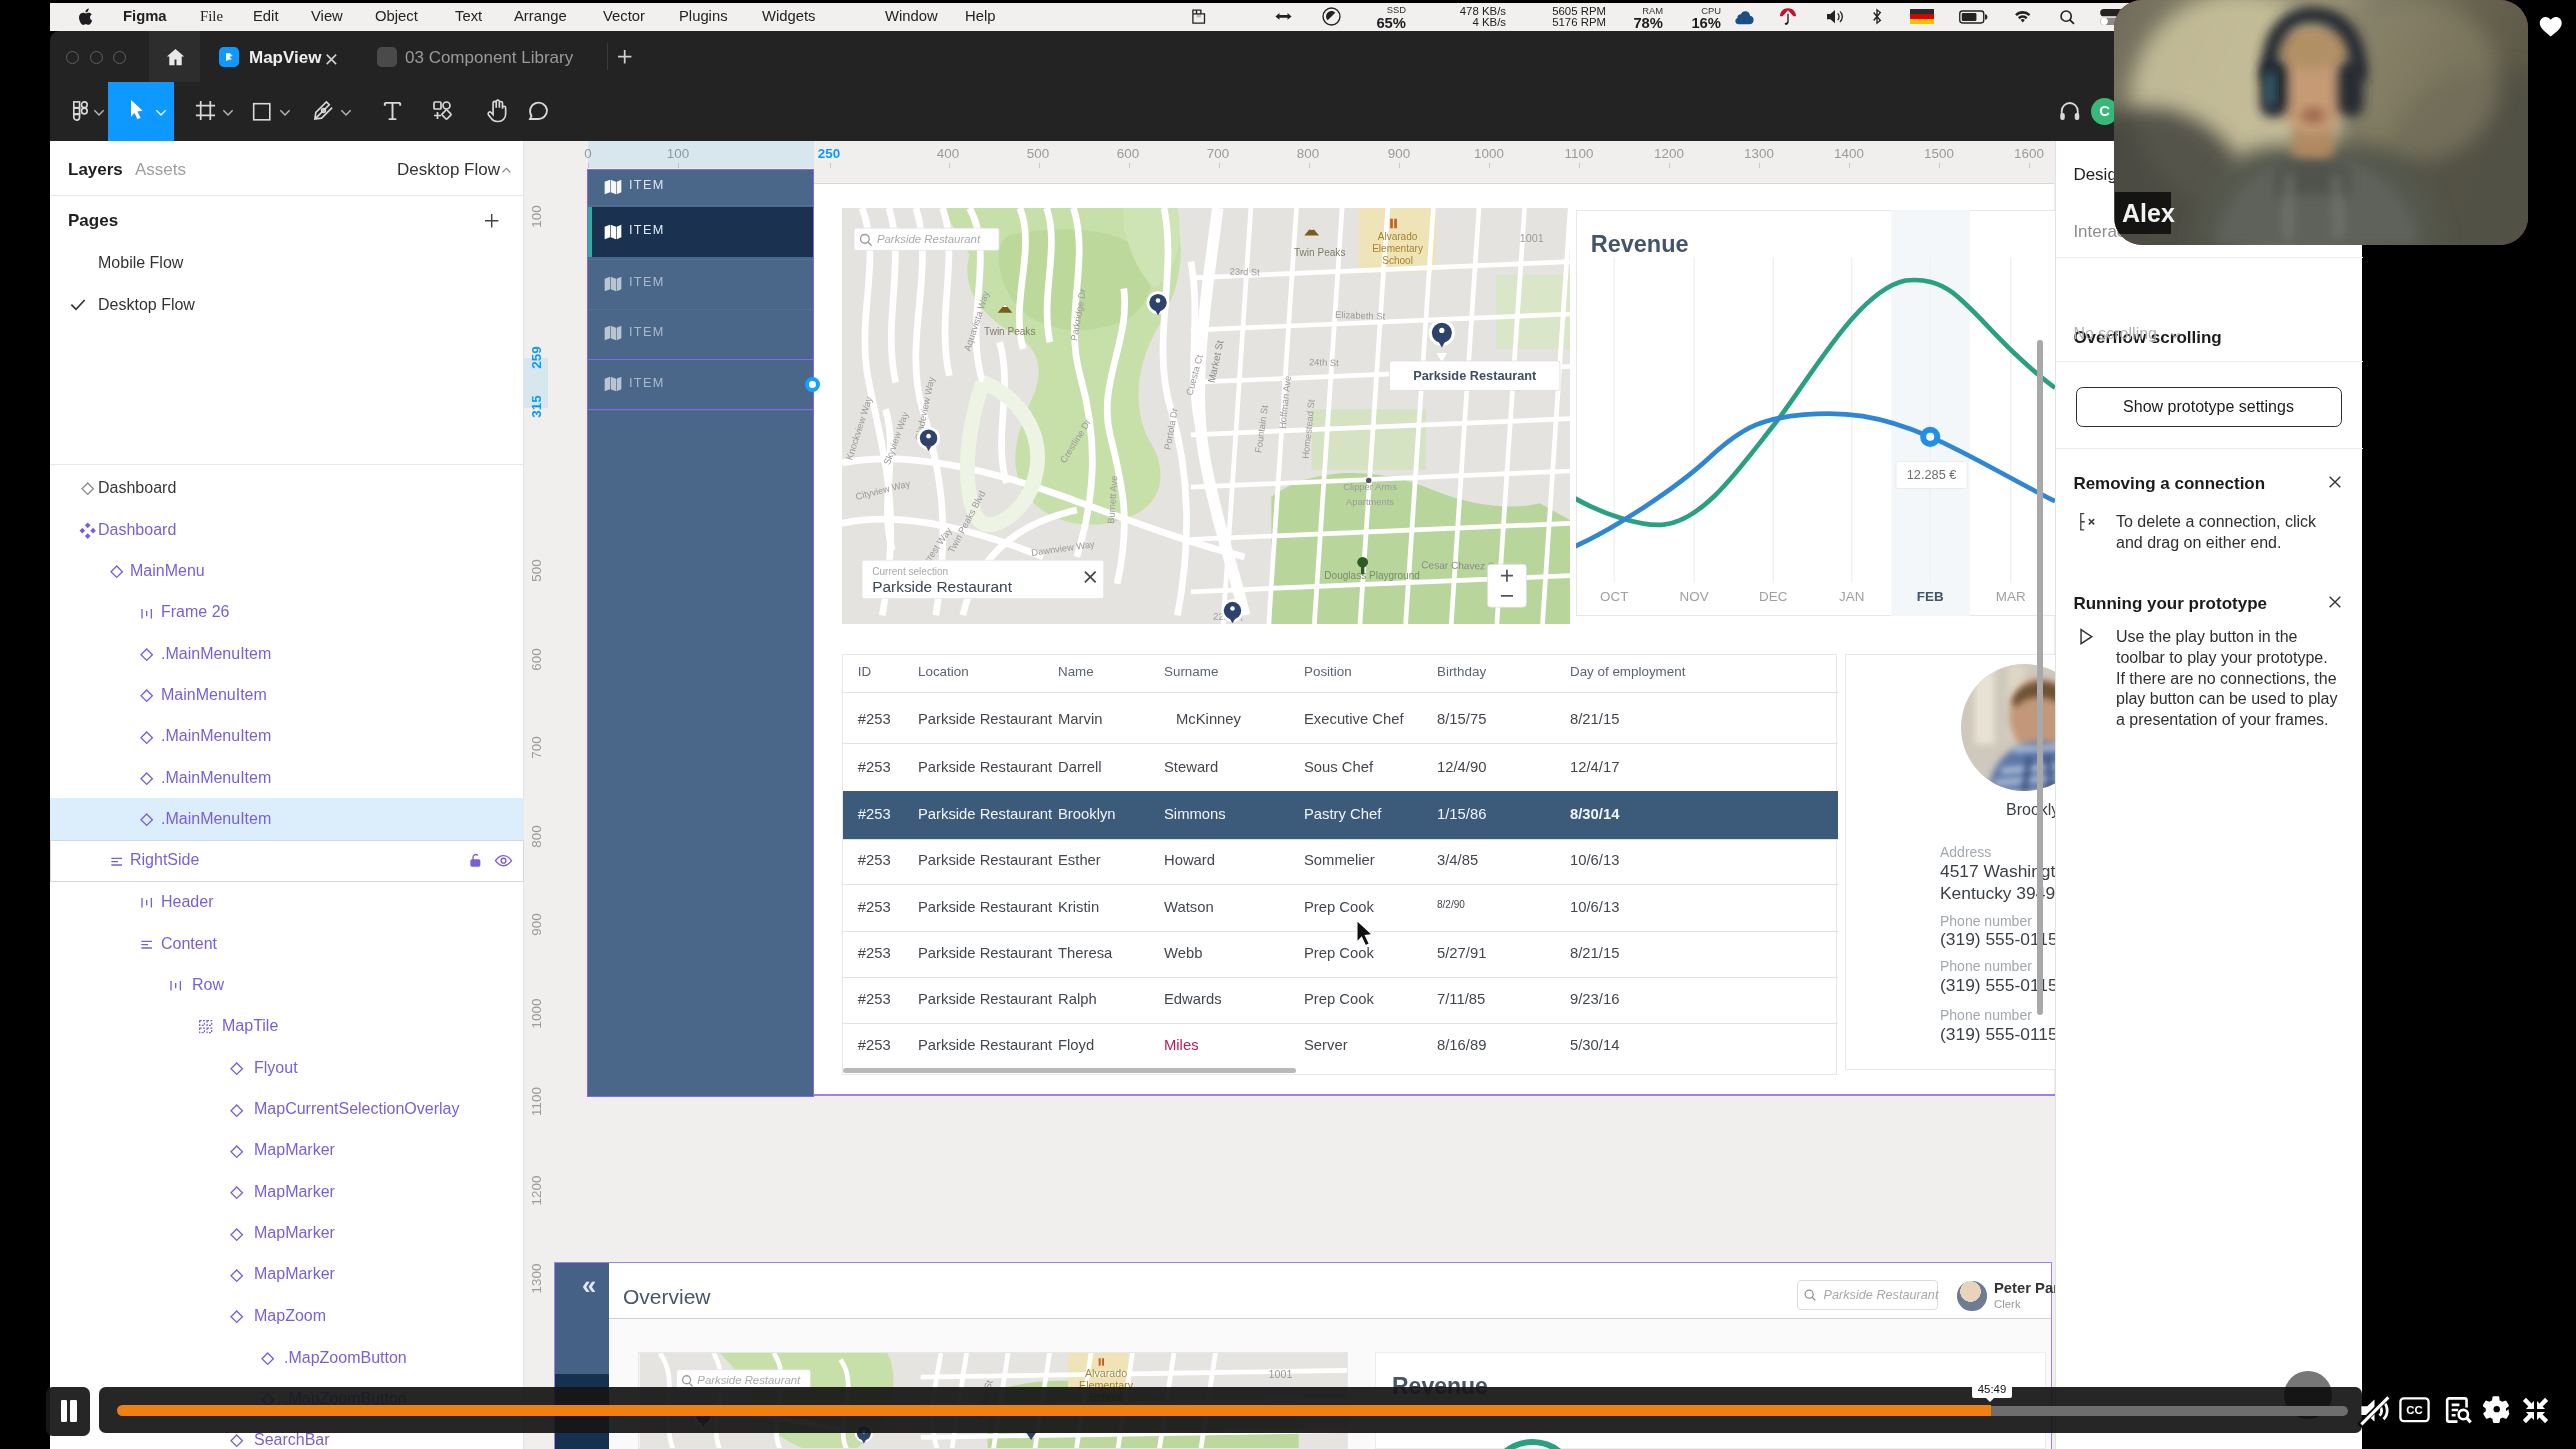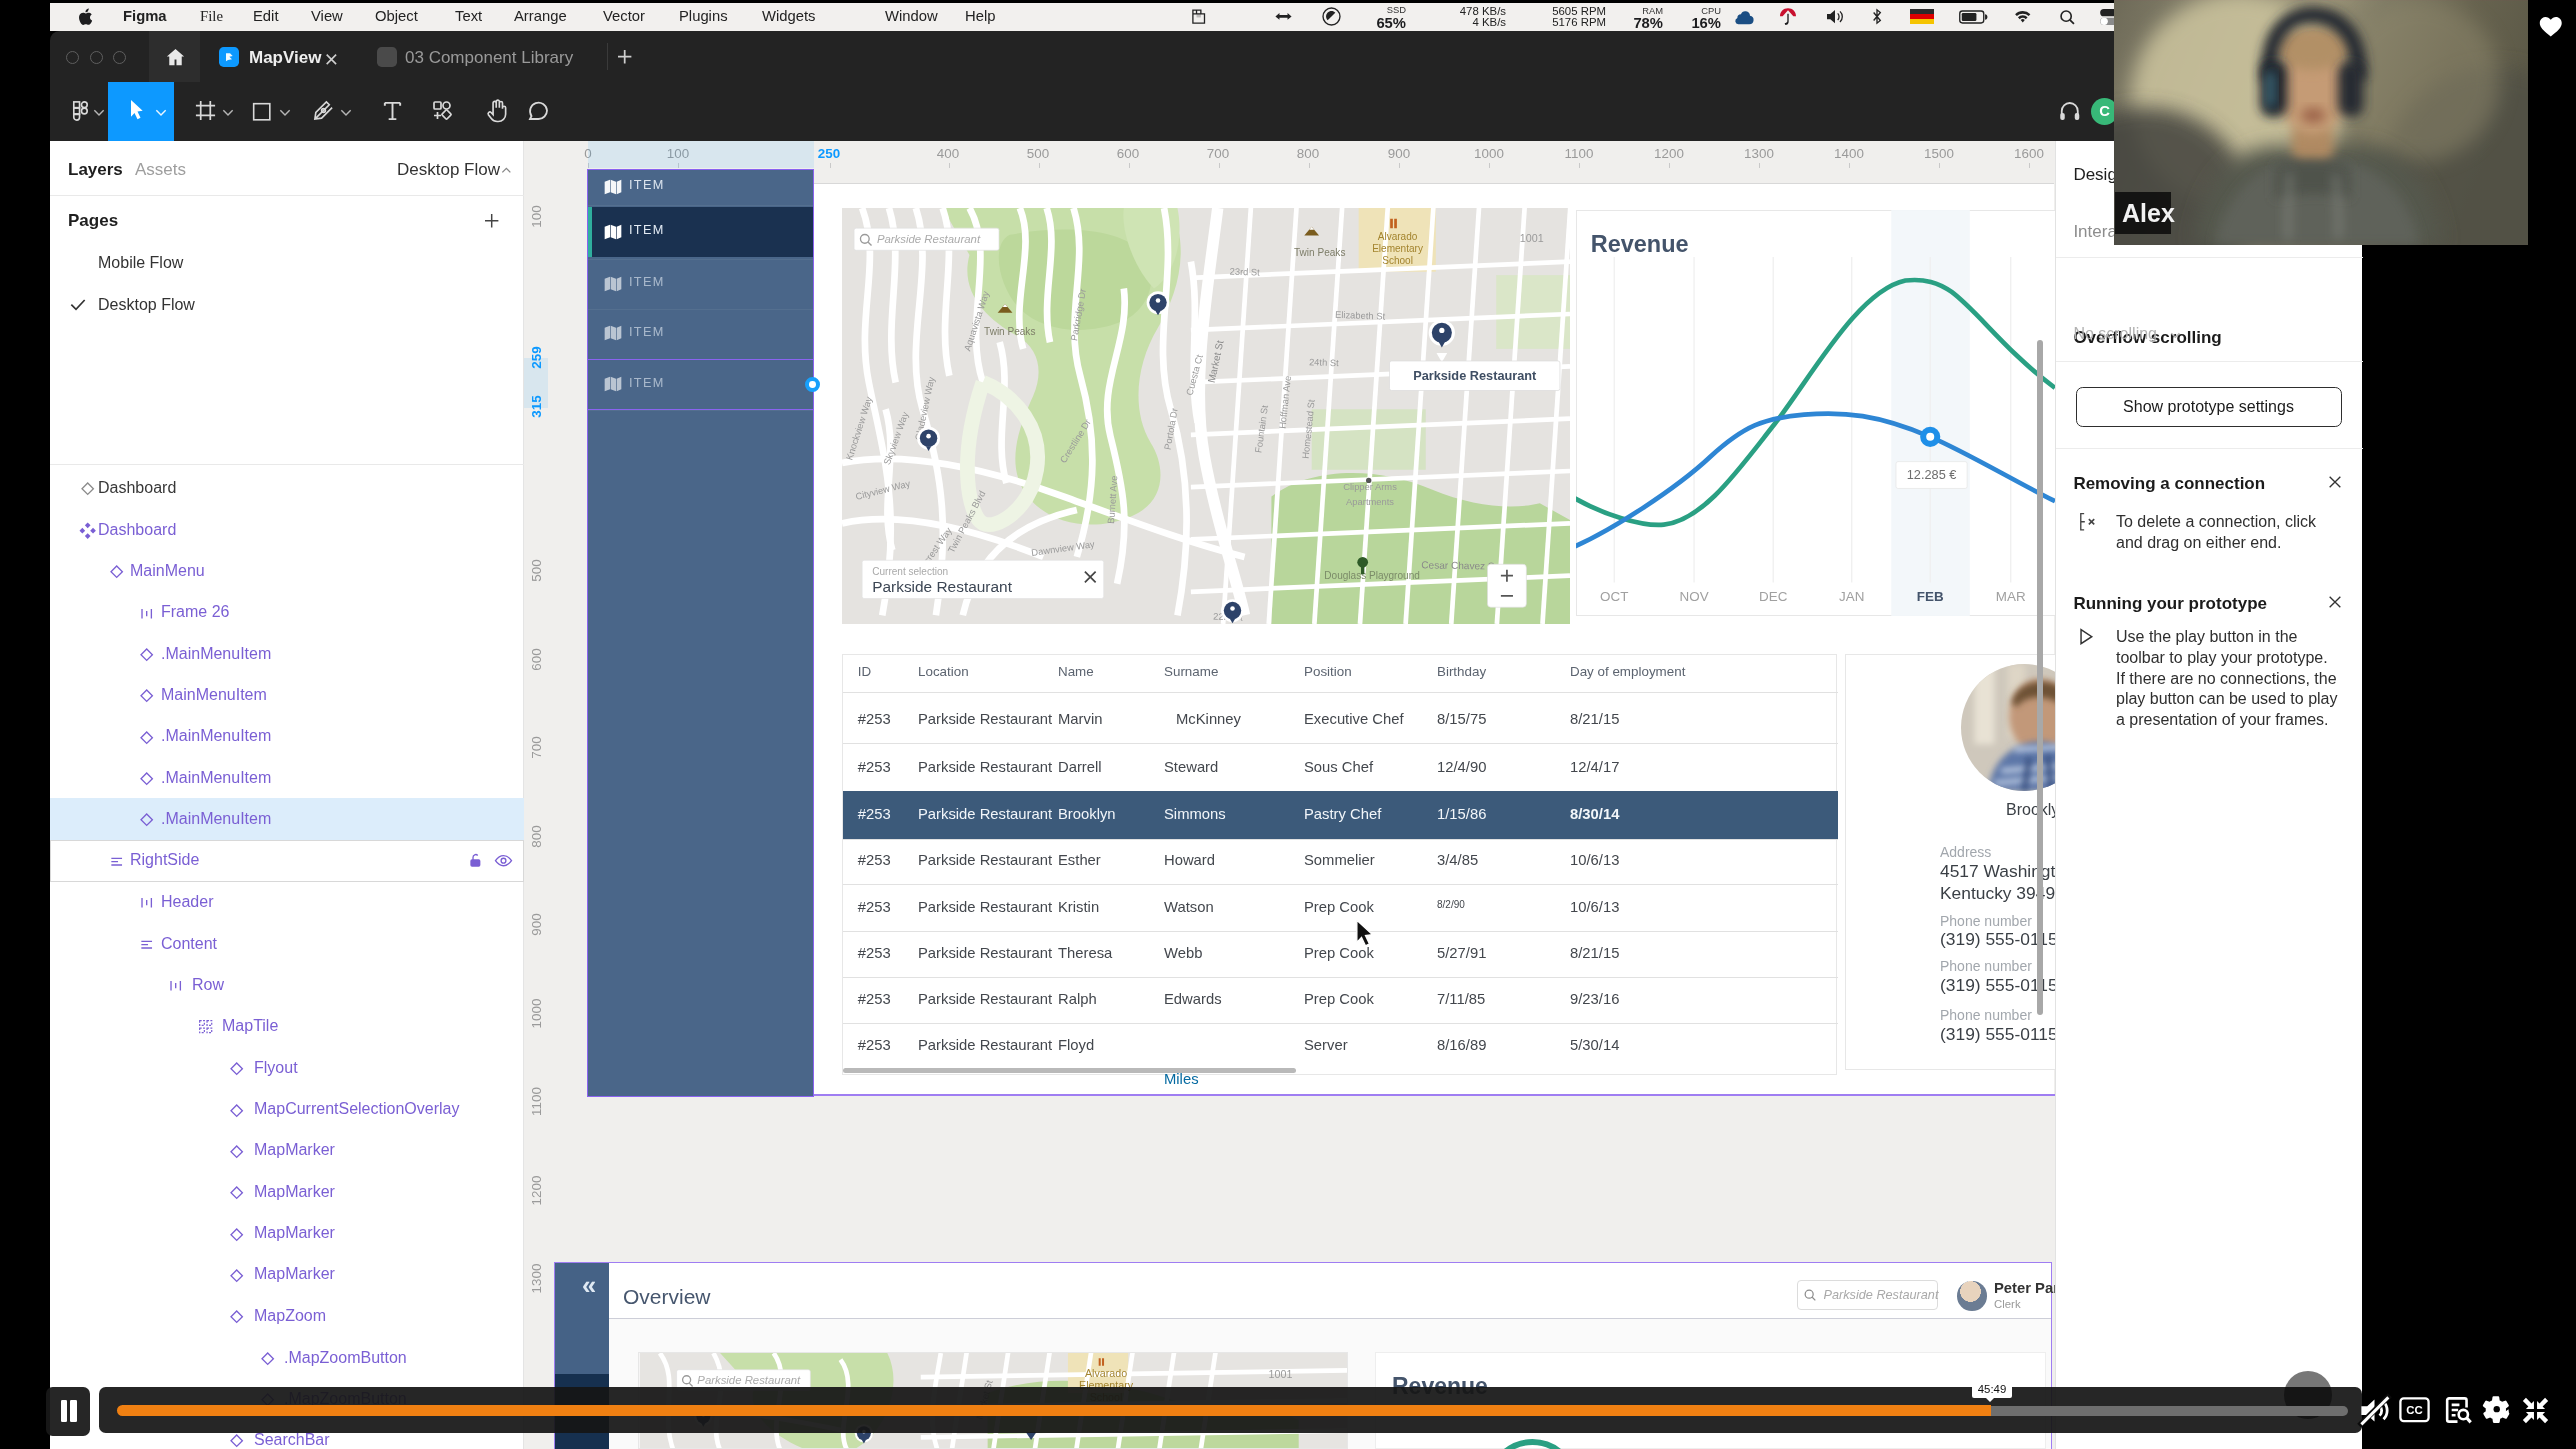--- a/index.html
+++ b/index.html
@@ -24,21 +24,21 @@
   .ticn { position:absolute; top:12.7px; width:17.4px; height:17.4px; }
   
   #canvas { left:524px; top:141px; width:1531px; height:1308px; background:#f0efed; overflow:hidden; }
   .card { position:absolute; background:#fff; border:1.3px solid #e7e7e7; }
   #hruler { position:absolute; left:0; top:0; width:1531px; height:27px; }
   #vruler { position:absolute; left:0; top:0; width:27px; height:1308px; }
   
   #rpanel { left:2055px; top:141px; width:307px; height:1308px; background:#ffffff; border-left:0.7px solid #e2e2e2; }
   .rp { position:absolute; left:17.4px; white-space:nowrap; }
   
-  #webcam { left:2114px; top:0; width:414px; height:245px; background:#be185d; overflow:hidden; }
+  #webcam { left:2114px; top:0; width:414px; height:245px; background:#be185d; overflow:hidden;border-radius:28px; }
   
   #pausebtn { left:46px; top:1387px; width:44px; height:49px; background:rgba(24,24,24,0.94); border-radius:6.7px; }
   #pbar { left:99px; top:1387px; width:2263px; height:46px; background:rgba(22,22,22,0.93); border-radius:6.7px; }
 </style>
 </head>
 <body>
 
 <div class="abs" id="menubar">
   <svg style="position:absolute;left:27px;top:4.7px" width="19" height="20" viewBox="0 0 28 30">
       <path fill="#1d1d1f" d="M19.2 15.9c0-3.1 2.5-4.6 2.6-4.7-1.4-2.1-3.6-2.4-4.4-2.4-1.9-.2-3.7 1.1-4.6 1.1-.9 0-2.4-1.1-4-1.1-2 0-3.9 1.2-5 3-2.1 3.7-.5 9.1 1.5 12.1 1 1.5 2.2 3.1 3.8 3 1.5-.1 2.1-1 3.9-1s2.3 1 4 .9c1.6 0 2.7-1.5 3.7-2.9 1.2-1.7 1.6-3.3 1.7-3.4-.1-.1-3.2-1.3-3.2-4.6zM16.1 6.2c.8-1 1.4-2.4 1.2-3.8-1.2.1-2.7.8-3.5 1.8-.8.9-1.5 2.3-1.3 3.7 1.4.1 2.8-.7 3.6-1.7z"></path>
@@ -680,21 +680,21 @@
       <span class="abs" style="left:14.8px;top:336px;font-size:14.8px;color:#43474d;">#253</span>
       <span class="abs" style="left:75px;top:336px;font-size:14.8px;color:#43474d;">Parkside Restaurant</span>
       <span class="abs" style="left:215px;top:336px;font-size:14.8px;color:#43474d;">Ralph</span>
       <span class="abs" style="left:321px;top:336px;font-size:14.8px;color:#43474d;">Edwards</span>
       <span class="abs" style="left:461px;top:336px;font-size:14.8px;color:#43474d;">Prep Cook</span>
       <span class="abs" style="left:594px;top:336px;font-size:14.8px;color:#43474d;">7/11/85</span>
       <span class="abs" style="left:727px;top:336px;font-size:14.8px;color:#43474d;">9/23/16</span>
       <span class="abs" style="left:14.8px;top:382px;font-size:14.8px;color:#43474d;">#253</span>
       <span class="abs" style="left:75px;top:382px;font-size:14.8px;color:#43474d;">Parkside Restaurant</span>
       <span class="abs" style="left:215px;top:382px;font-size:14.8px;color:#43474d;">Floyd</span>
-      <span class="abs" style="left:321px;top:382px;font-size:14.8px;color:#0369a1;margin-top:34px;">Miles</span>
+      <span class="abs" style="left:321px;top:382px;font-size:14.8px;color:#be185d;">Miles</span>
       <span class="abs" style="left:461px;top:382px;font-size:14.8px;color:#43474d;">Server</span>
       <span class="abs" style="left:594px;top:382px;font-size:14.8px;color:#43474d;">8/16/89</span>
       <span class="abs" style="left:727px;top:382px;font-size:14.8px;color:#43474d;">5/30/14</span>
       <div class="abs" style="left:0;top:413px;width:453px;height:5.4px;background:#b9b9b9;border-radius:2.7px;"></div>
     </div>
 
   <div class="card" style="left:1321px;top:513px;width:210px;height:416px;border-right:none;overflow:hidden;" id="profilebox">
       <div class="abs" style="left:115px;top:8.7px;width:127px;height:127px;border-radius:50%;overflow:hidden;"><svg width="127" height="127" viewBox="0 0 190 190">
           <defs>
             <filter id="pb" x="-30%" y="-30%" width="160%" height="160%">

